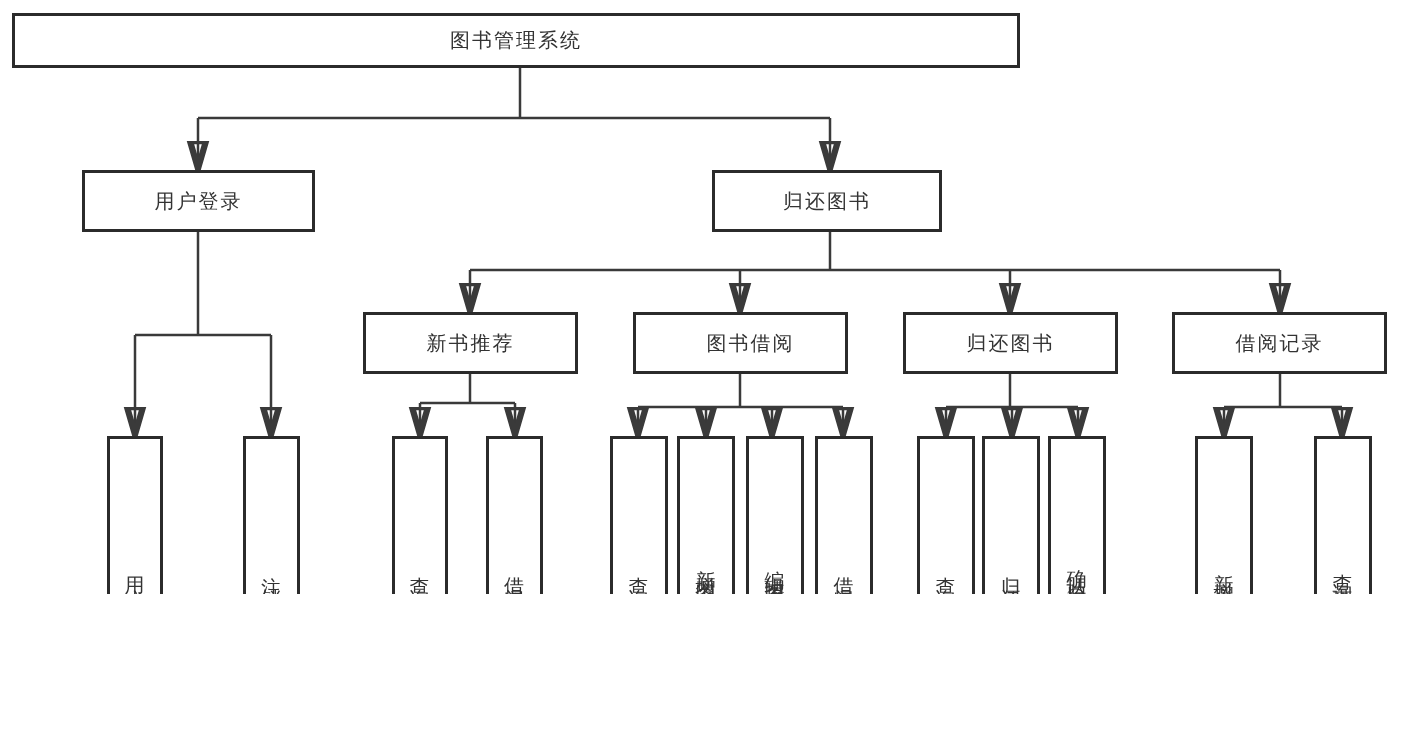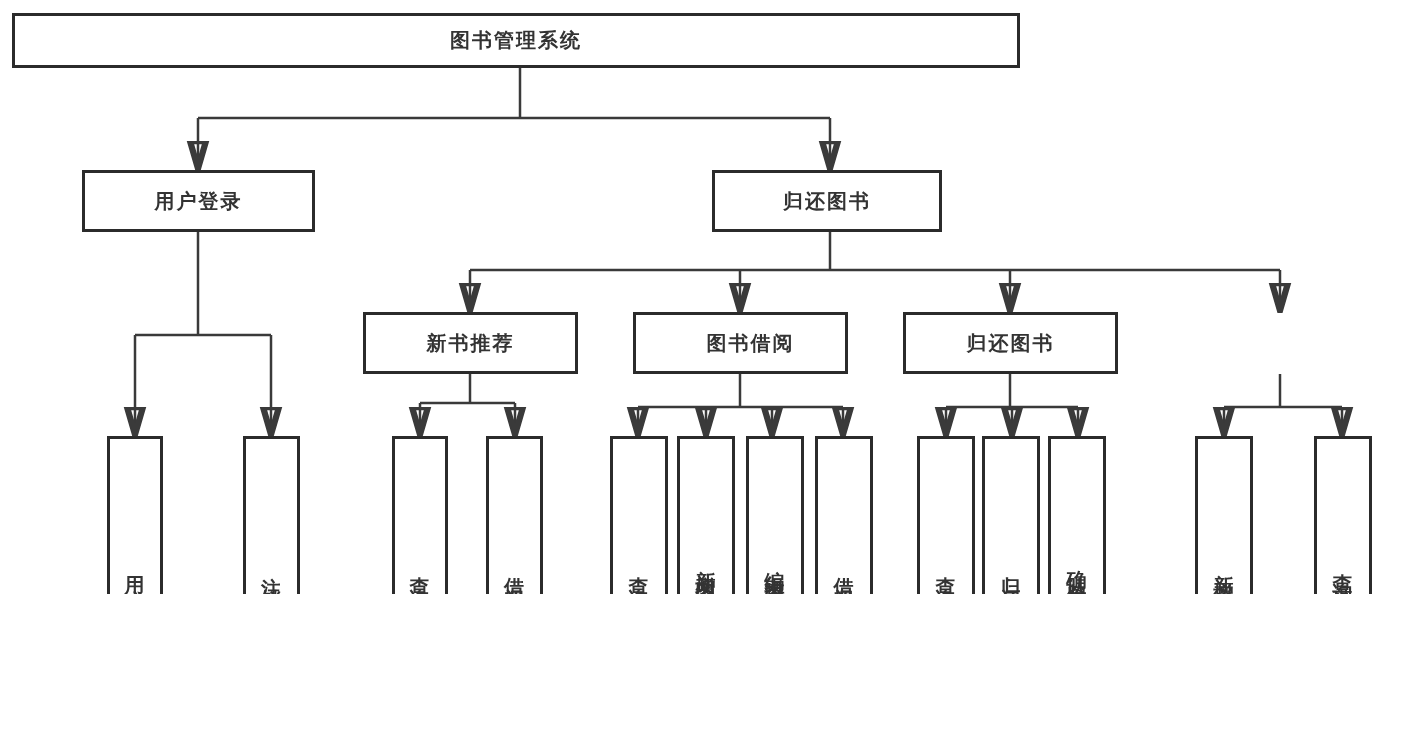--- a/index.html
+++ b/index.html
@@ -12,21 +12,20 @@
   * { margin: 0; padding: 0; box-sizing: border-box; }
   html, body { background: var(--background); }
   .stage {
     position: relative;
     width: 1405px;
     height: 594px;
     background: var(--background);
     font-family: "Liberation Sans", sans-serif;
     color: var(--text);
     overflow: hidden;
-    font-weight: bold;
   }
   .connectors { position: absolute; left: 0; top: 0; width: 1405px; height: 747px; }
   .connectors path { stroke: var(--line); stroke-width: 2.5; fill: none; }
   .node {
     position: absolute;
     background: var(--background);
     border: 3px solid var(--border);
     display: flex;
     align-items: center;
     justify-content: center;
@@ -140,20 +139,23 @@
 
   <div class="node lv3 n-newbook">
     <span class="lbl">新书推荐</span>
   </div>
   <div class="node lv3 n-borrow">
     <span class="lbl">图书借阅</span>
   </div>
   <div class="node lv3 n-current">
     <span class="lbl">归还图书</span>
   </div>
+  <div class="node lv3 n-records">
+    <span class="lbl">借阅记录</span>
+  </div>
 
   <div class="node leaf n-user-login">
     <span class="lbl">用户登录</span>
   </div>
   <div class="node leaf n-logout">
     <span class="lbl">注销登录</span>
   </div>
   <div class="node leaf n-nb-query">
     <span class="lbl">查询图书</span>
   </div>

